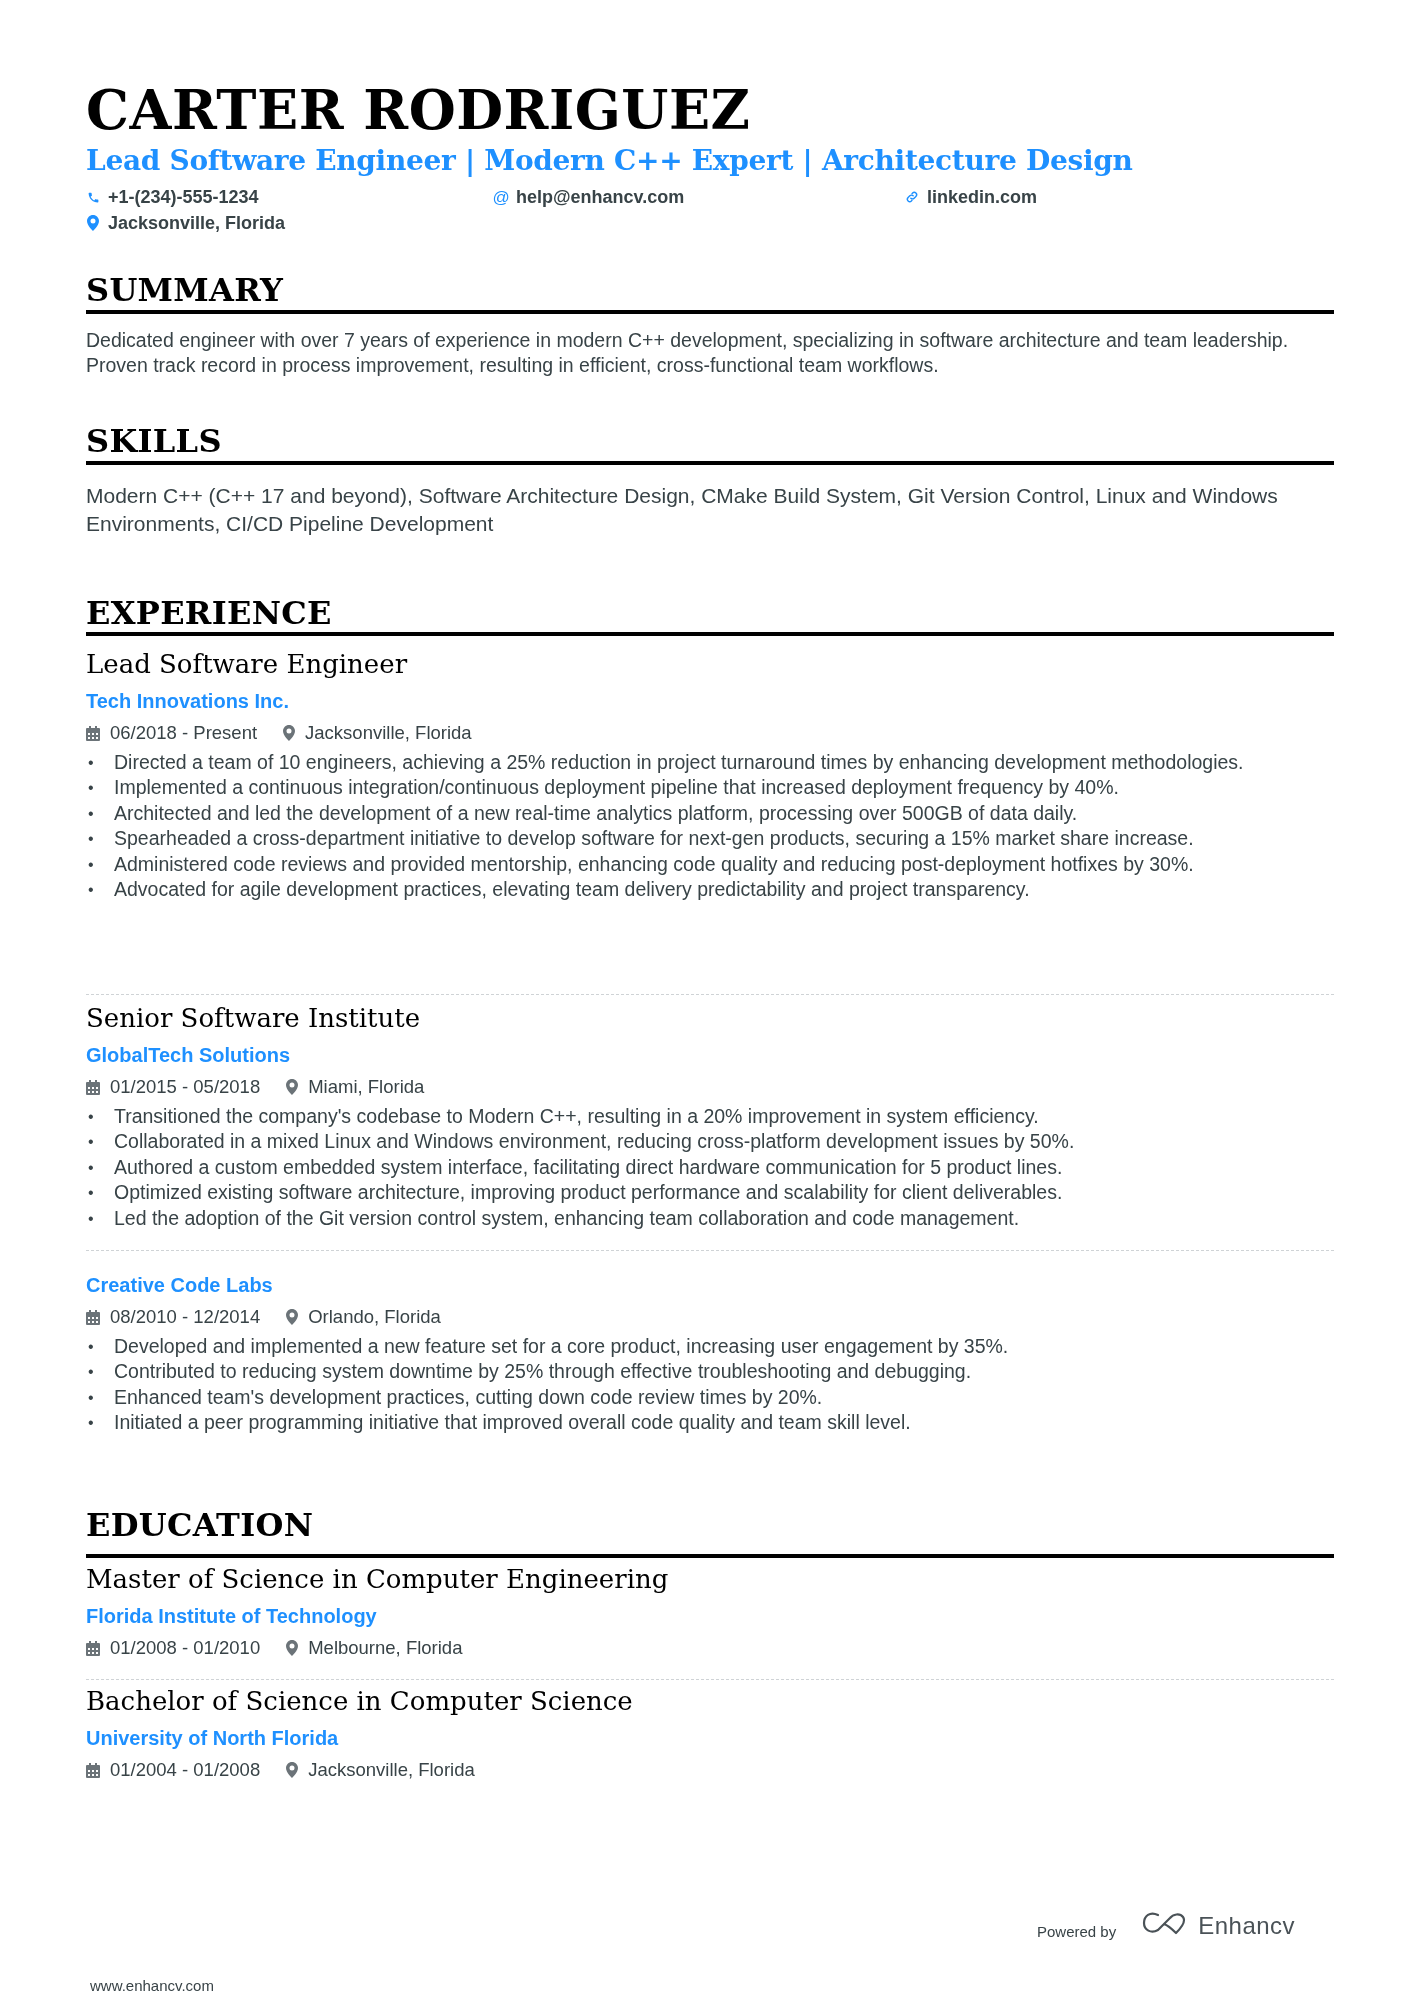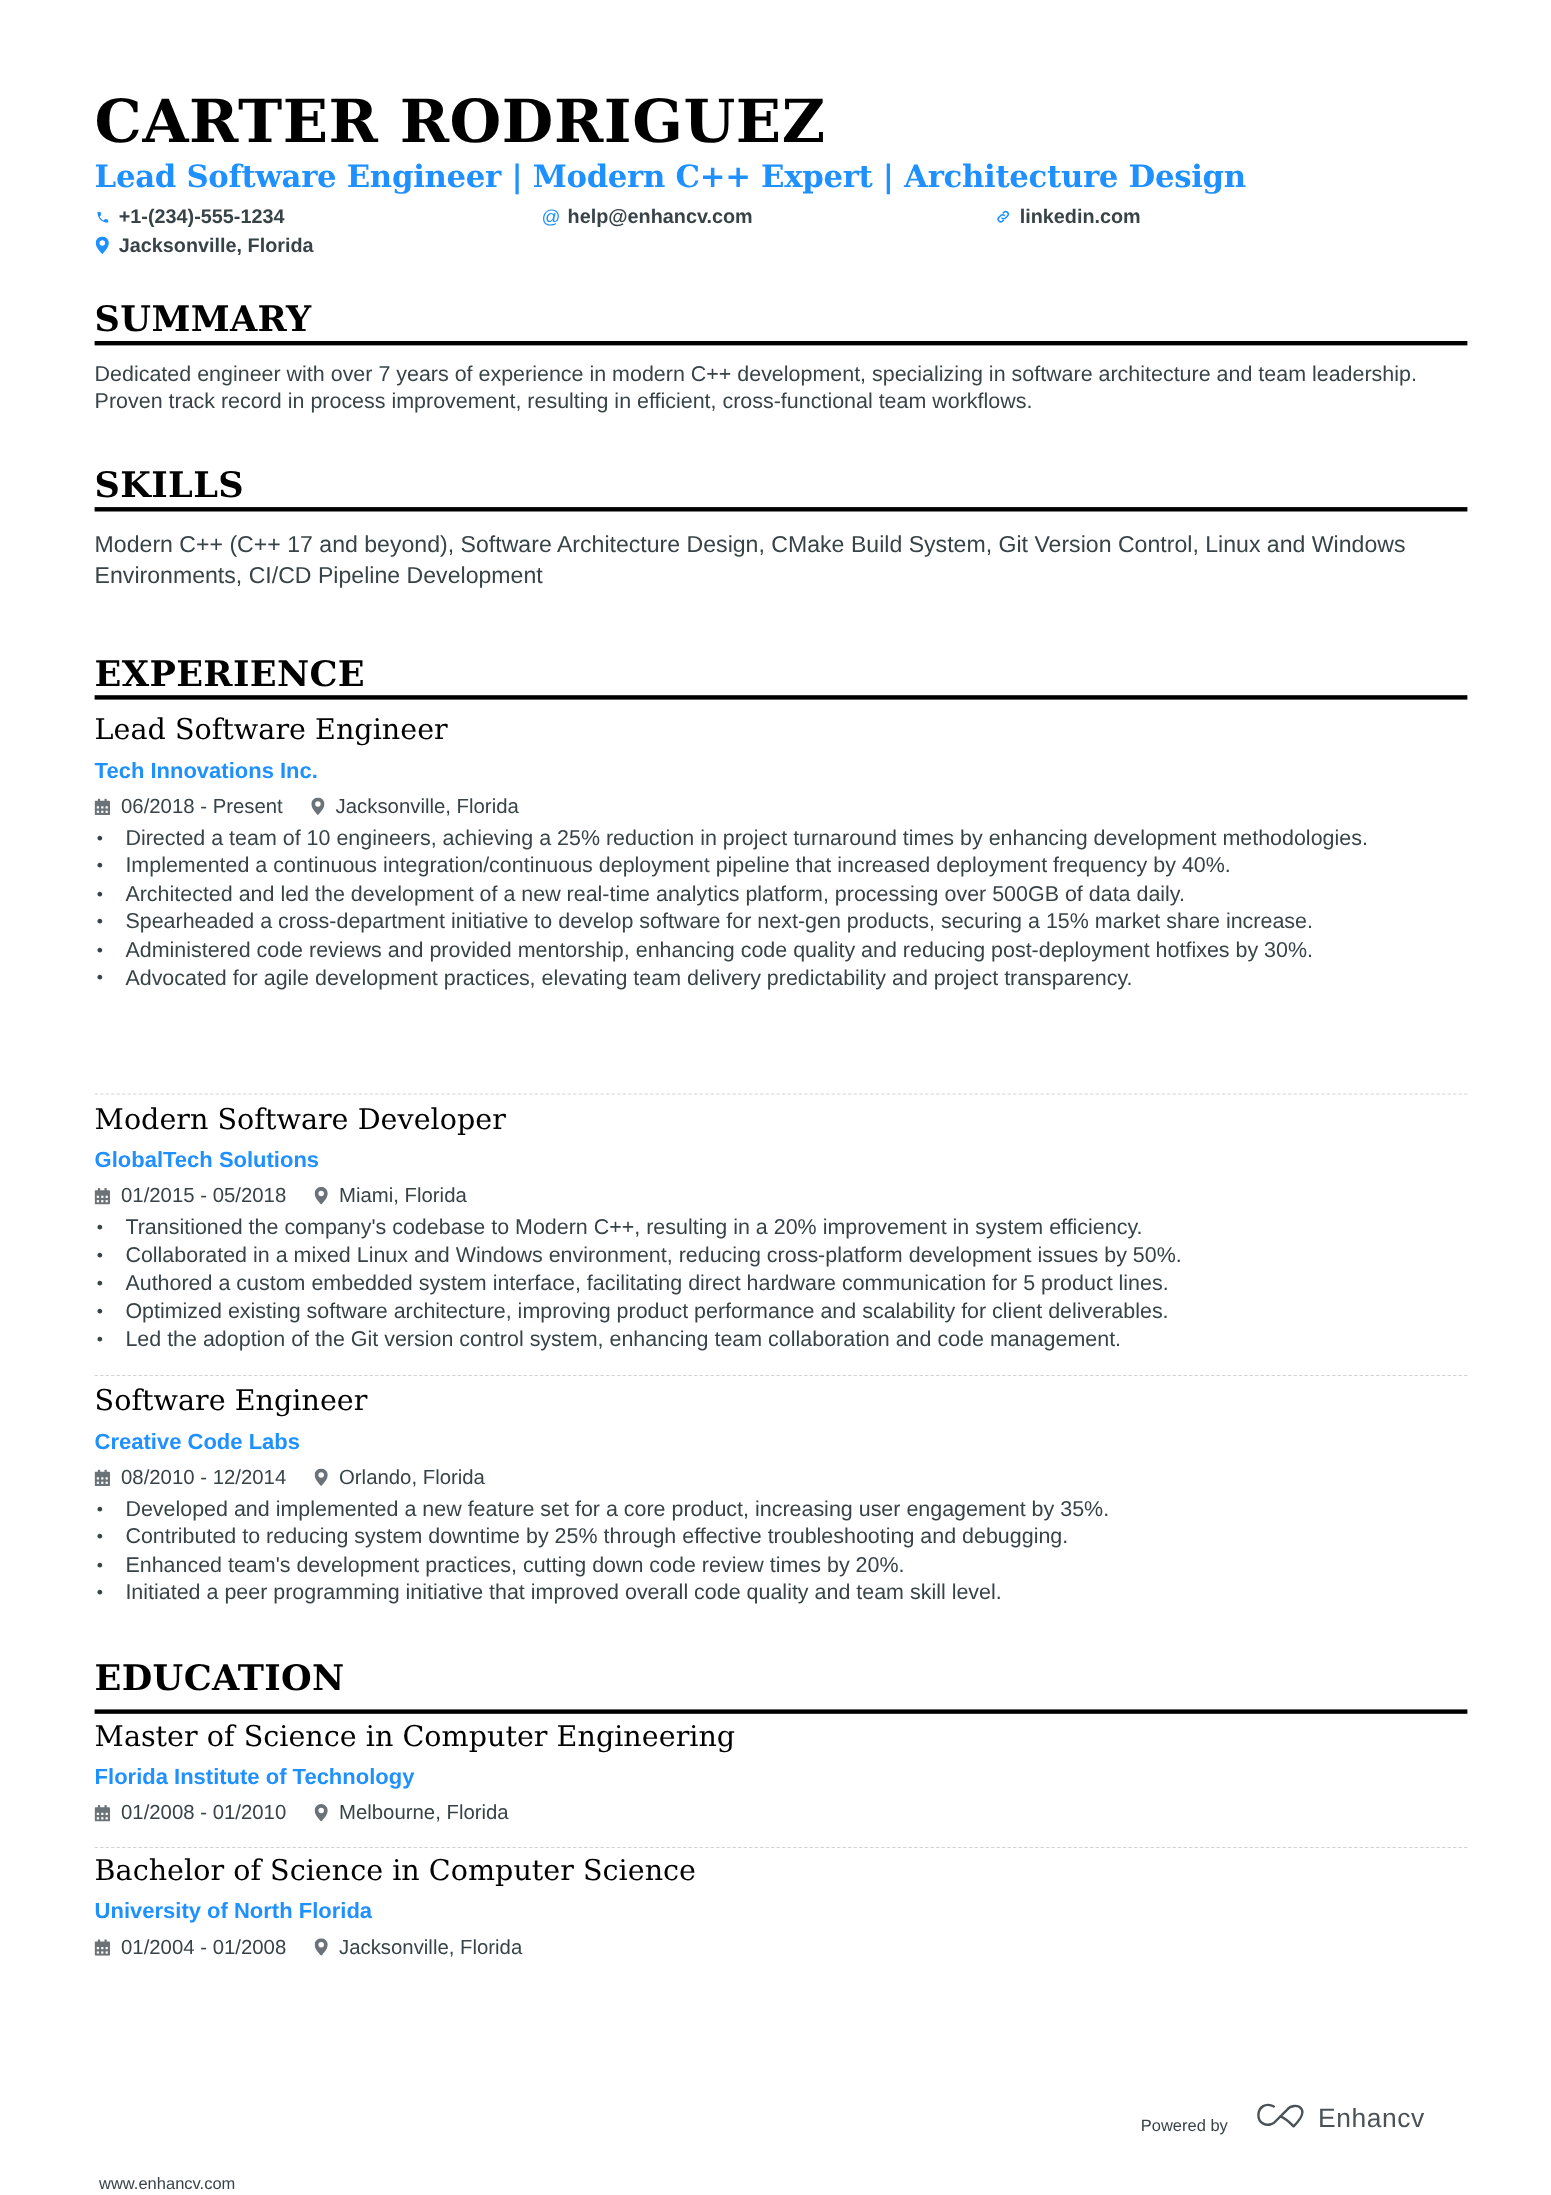--- a/index.html
+++ b/index.html
@@ -108,21 +108,21 @@
     <li>Implemented a continuous integration/continuous deployment pipeline that increased deployment frequency by 40%.</li>
     <li>Architected and led the development of a new real-time analytics platform, processing over 500GB of data daily.</li>
     <li>Spearheaded a cross-department initiative to develop software for next-gen products, securing a 15% market share increase.</li>
     <li>Administered code reviews and provided mentorship, enhancing code quality and reducing post-deployment hotfixes by 30%.</li>
     <li>Advocated for agile development practices, elevating team delivery predictability and project transparency.</li>
   </ul>
 </div>
 <div class="dash" style="top:994px;"></div>
 
 <div class="abs" style="top:1005px;">
-  <div class="job-title">Modern Software Developer</div>
+  <div class="job-title">Senior Software Institute</div>
   <div class="company" style="margin-top:14px;">GlobalTech Solutions</div>
   <div class="meta" style="margin-top:13px;">
     <span class="mi">
         <svg width="14" height="15" viewBox="0 0 14 15">
           <rect x="0" y="2" width="14" height="13" rx="1" fill="#6b7378"></rect>
           <rect x="3" y="0" width="2" height="4" fill="#6b7378"></rect>
           <rect x="9" y="0" width="2" height="4" fill="#6b7378"></rect>
           <g fill="#fff">
             <rect x="2" y="7" width="2" height="2"></rect>
             <rect x="6" y="7" width="2" height="2"></rect>
@@ -146,21 +146,20 @@
     <li>Transitioned the company's codebase to Modern C++, resulting in a 20% improvement in system efficiency.</li>
     <li>Collaborated in a mixed Linux and Windows environment, reducing cross-platform development issues by 50%.</li>
     <li>Authored a custom embedded system interface, facilitating direct hardware communication for 5 product lines.</li>
     <li>Optimized existing software architecture, improving product performance and scalability for client deliverables.</li>
     <li>Led the adoption of the Git version control system, enhancing team collaboration and code management.</li>
   </ul>
 </div>
 <div class="dash" style="top:1250px;"></div>
 
 <div class="abs" style="top:1261px;">
-  <div class="job-title">Software Engineer</div>
   <div class="company" style="margin-top:14px;">Creative Code Labs</div>
   <div class="meta" style="margin-top:13px;">
     <span class="mi">
         <svg width="14" height="15" viewBox="0 0 14 15">
           <rect x="0" y="2" width="14" height="13" rx="1" fill="#6b7378"></rect>
           <rect x="3" y="0" width="2" height="4" fill="#6b7378"></rect>
           <rect x="9" y="0" width="2" height="4" fill="#6b7378"></rect>
           <g fill="#fff">
             <rect x="2" y="7" width="2" height="2"></rect>
             <rect x="6" y="7" width="2" height="2"></rect>

